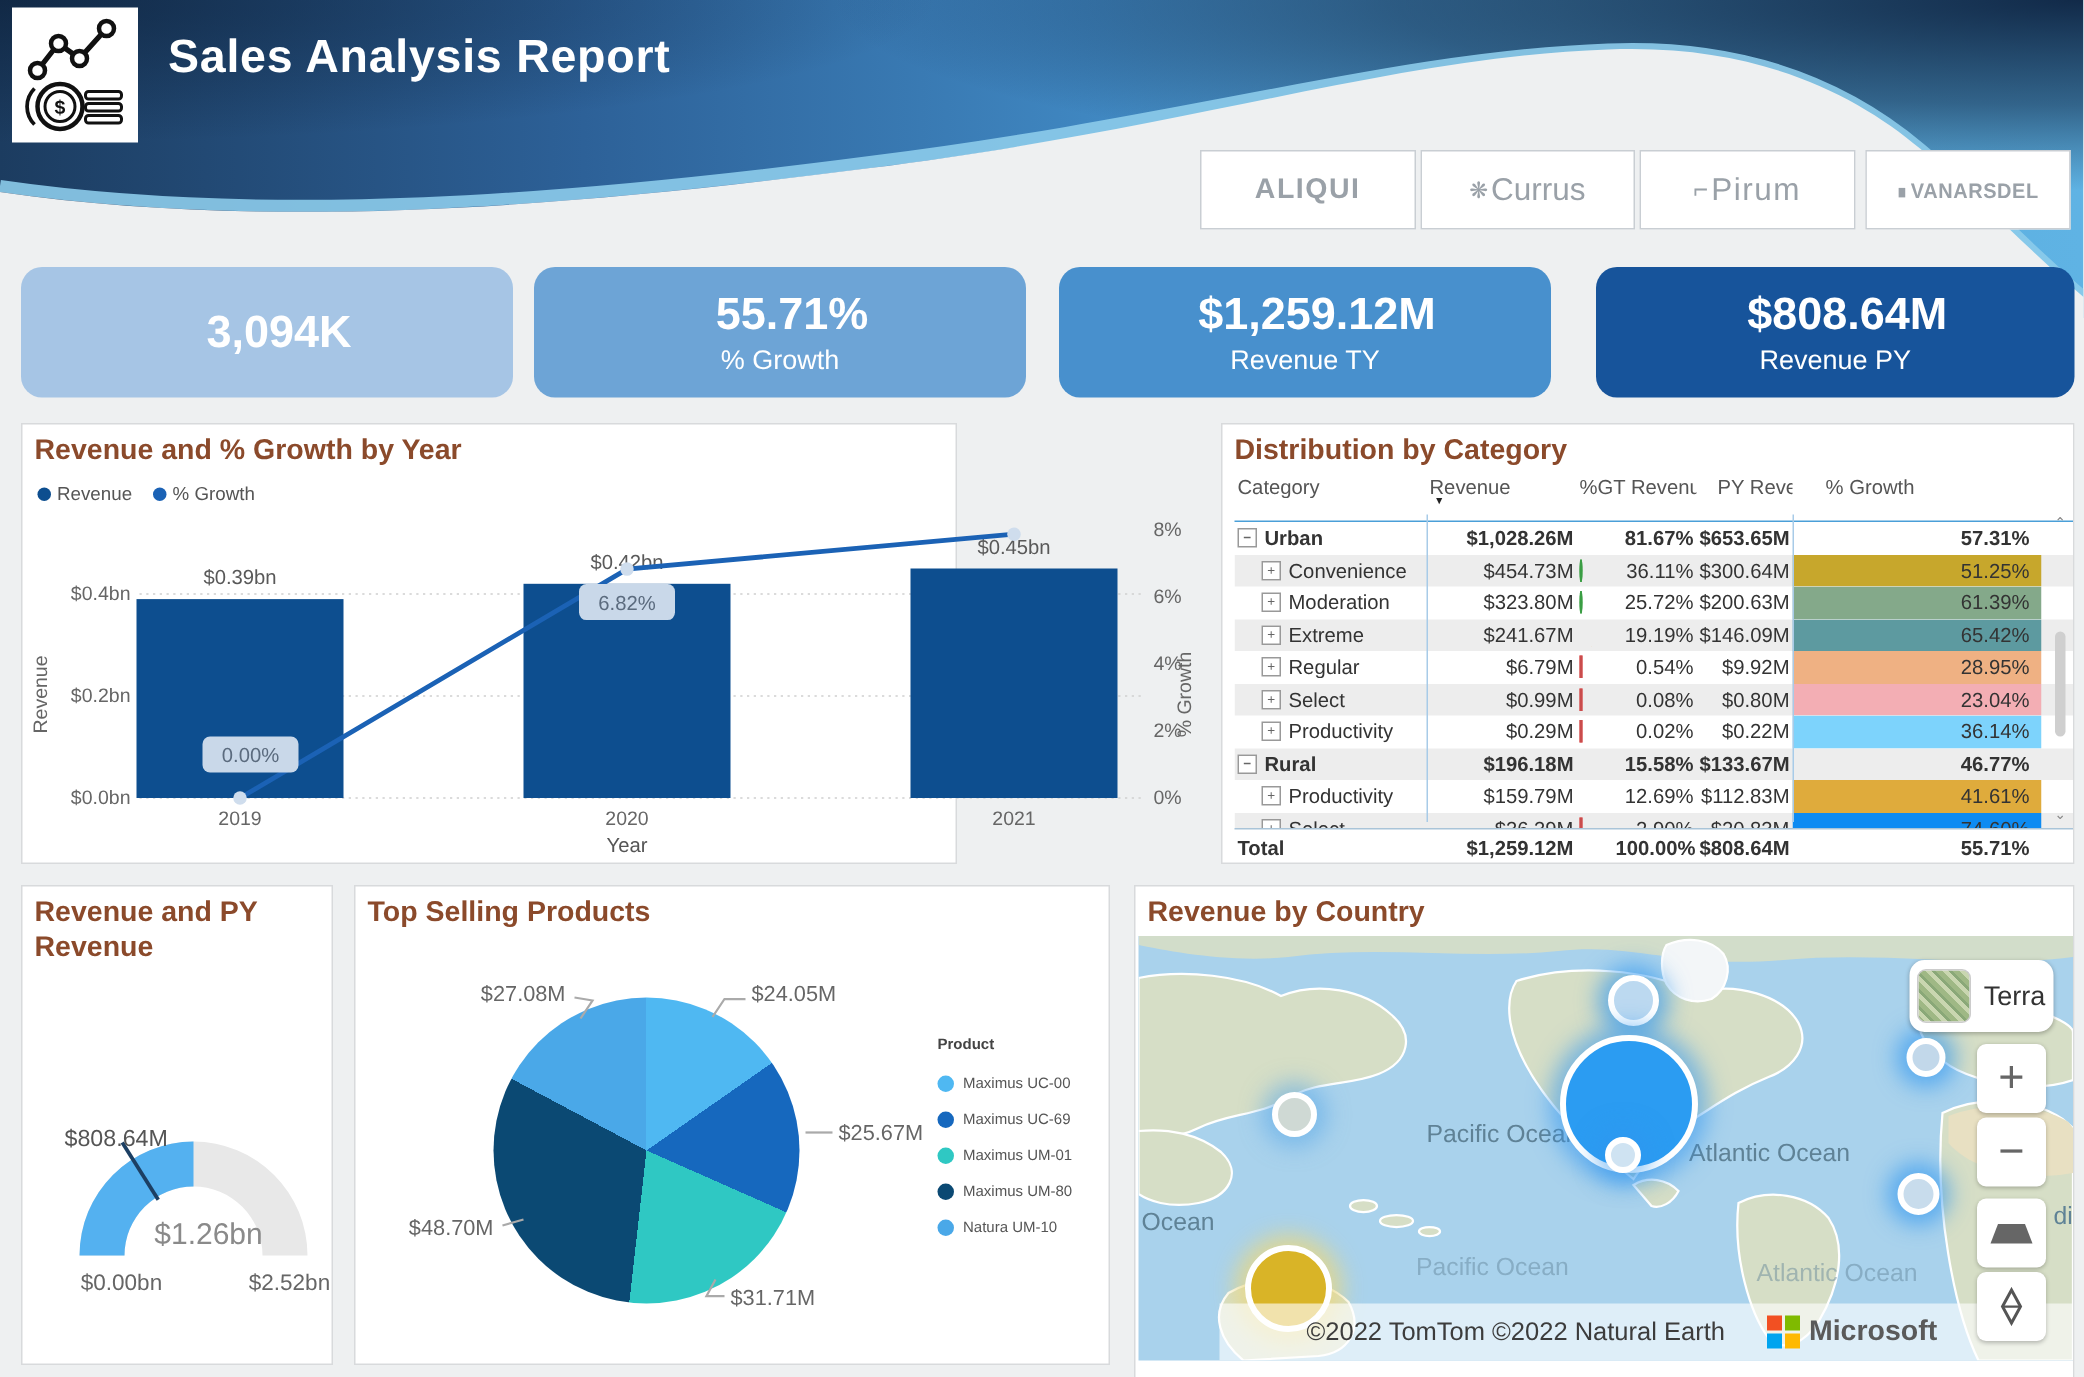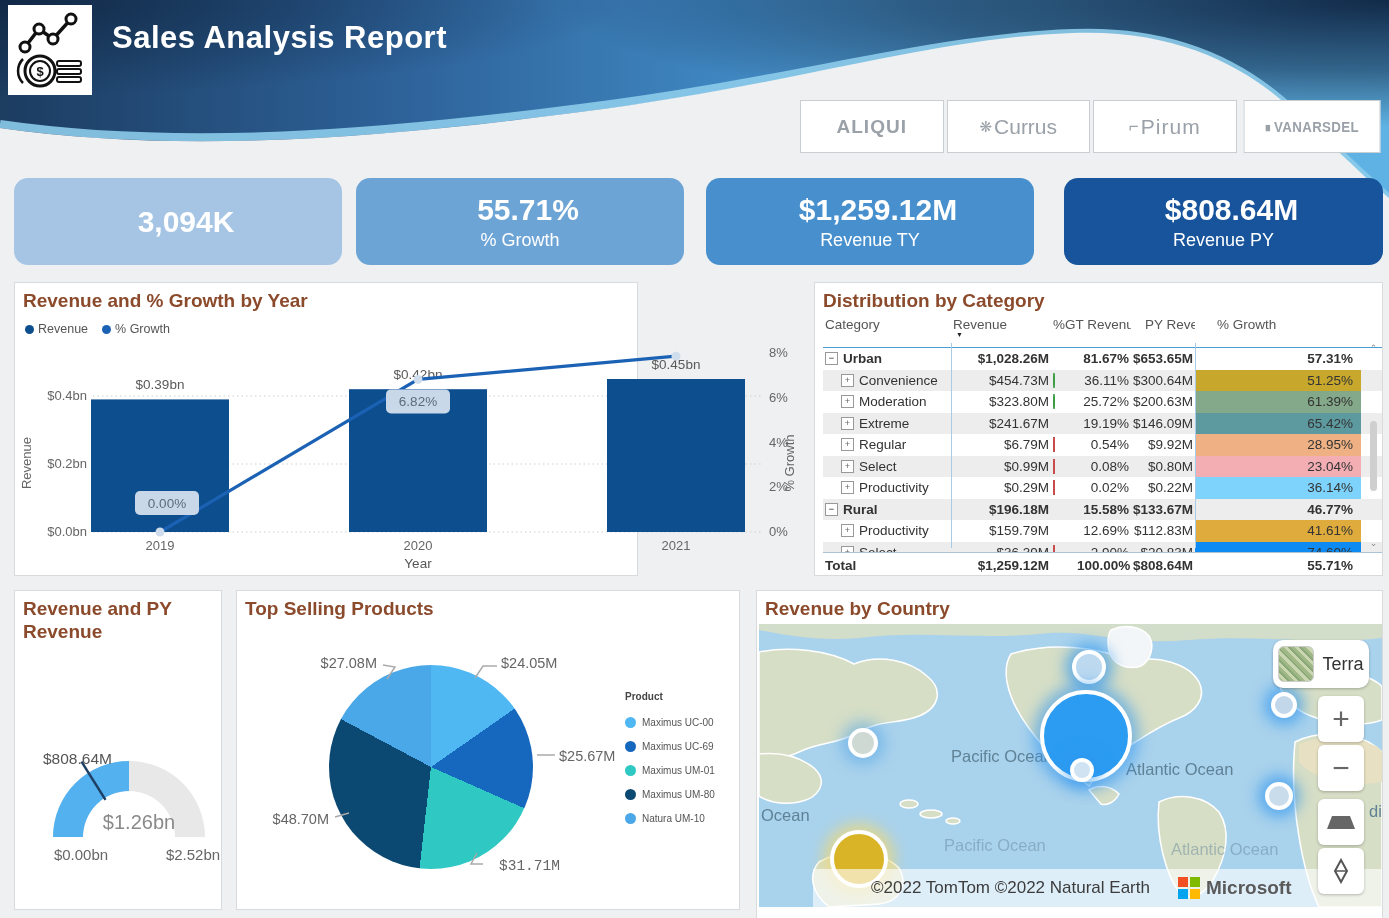--- a/index.html
+++ b/index.html
@@ -375,21 +375,21 @@
         <text x="178" y="236" text-anchor="middle" font-size="15" fill="#666">$2.52bn</text>
       </svg>
   </section>
 
   <section class="panel" id="panel-pie">
     <h2 class="ptitle">Top Selling Products</h2>
     <div id="pie-wrap" style="position:absolute;inset:0;">
         <div id="pie-circle" style="background: conic-gradient(rgb(79, 184, 242) 0deg, rgb(79, 184, 242) 55.07deg, rgb(22, 104, 190) 55.07deg, rgb(22, 104, 190) 113.86deg, rgb(47, 200, 195) 113.86deg, rgb(47, 200, 195) 186.47deg, rgb(11, 73, 115) 186.47deg, rgb(11, 73, 115) 297.99deg, rgb(74, 168, 232) 297.99deg, rgb(74, 168, 232) 360deg);"></div>
         <div class="pie-label" style="left: 264px; top: 64px;">$24.05M</div>
         <div class="pie-label" style="left: 322px; top: 157px;">$25.67M</div>
-        <div class="pie-label" style="left: 262px; top: 267px; font-family: Liberation Mono, monospace;">$31.71M</div>
+        <div class="pie-label" style="left: 250px; top: 267px;">$31.71M</div>
         <div class="pie-label" style="right: 410px; top: 220px;">$48.70M</div>
         <div class="pie-label" style="right: 362px; top: 64px;">$27.08M</div>
         <svg width="504" height="320" style="position:absolute;inset:0;pointer-events:none;">
           <path d="M260,75 L246,75 L238,87" stroke="#aaa" stroke-width="1.5" fill="none"></path>
           <path d="M318,164 L300,164" stroke="#aaa" stroke-width="1.5" fill="none"></path>
           <path d="M246,273 L234,273 L240,262" stroke="#aaa" stroke-width="1.5" fill="none"></path>
           <path d="M98,226 L112,222" stroke="#aaa" stroke-width="1.5" fill="none"></path>
           <path d="M146,74 L158,76 L150,88" stroke="#aaa" stroke-width="1.5" fill="none"></path>
         </svg>
         <div class="pie-legend">

